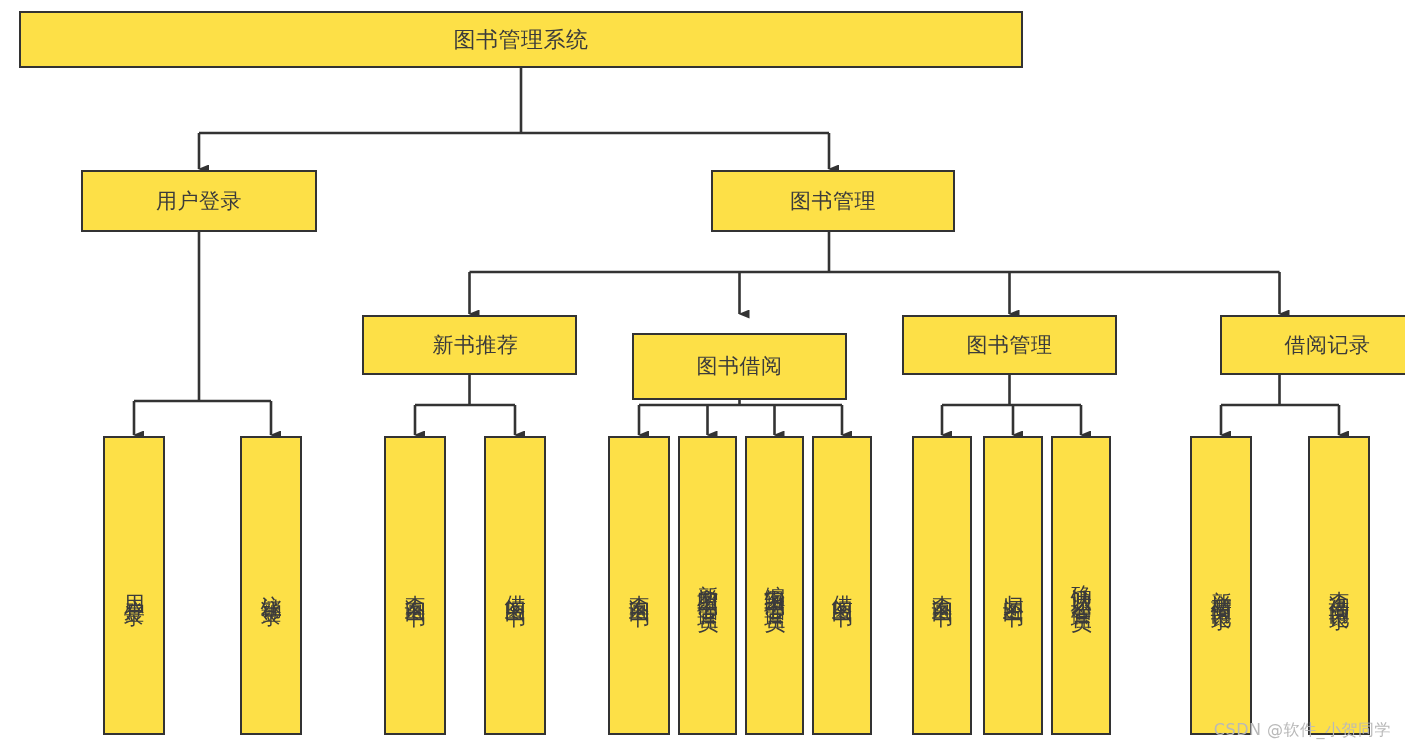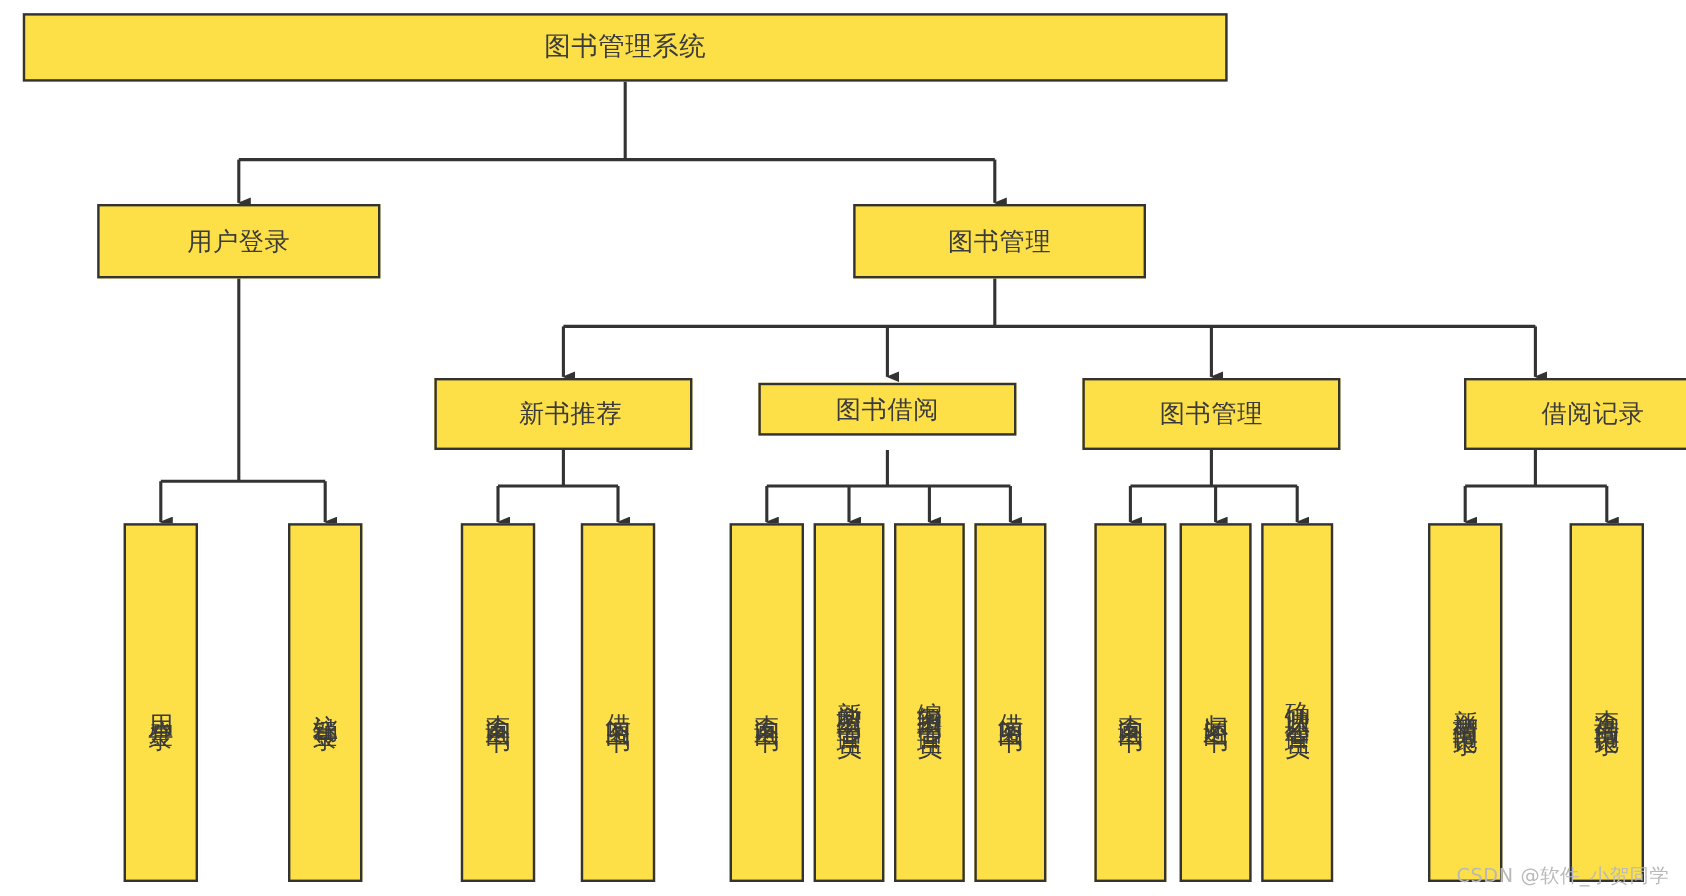--- a/index.html
+++ b/index.html
@@ -120,21 +120,21 @@
   <div class="node" style="left: 81px; top: 170px; width: 236px; height: 62px;">
     <span class="label">用户登录</span>
   </div>
   <div class="node" style="left: 711px; top: 170px; width: 244px; height: 62px;">
     <span class="label">图书管理</span>
   </div>
 
   <div class="node" style="left: 362px; top: 315px; width: 215px; height: 60px; padding-left: 12px;">
     <span class="label">新书推荐</span>
   </div>
-  <div class="node" style="left: 632px; top: 319px; width: 215px; height: 44px;">
+  <div class="node" style="left: 632px; top: 333px; width: 215px; height: 67px;">
     <span class="label">图书借阅</span>
   </div>
   <div class="node" style="left: 902px; top: 315px; width: 215px; height: 60px;">
     <span class="label">图书管理</span>
   </div>
   <div class="node" style="left: 1172px; top: 315px; width: 215px; height: 60px; margin-left: 48px;">
     <span class="label">借阅记录</span>
   </div>
 
   <div class="node vertical" style="left: 103px; top: 436px; width: 62px; height: 299px;">

